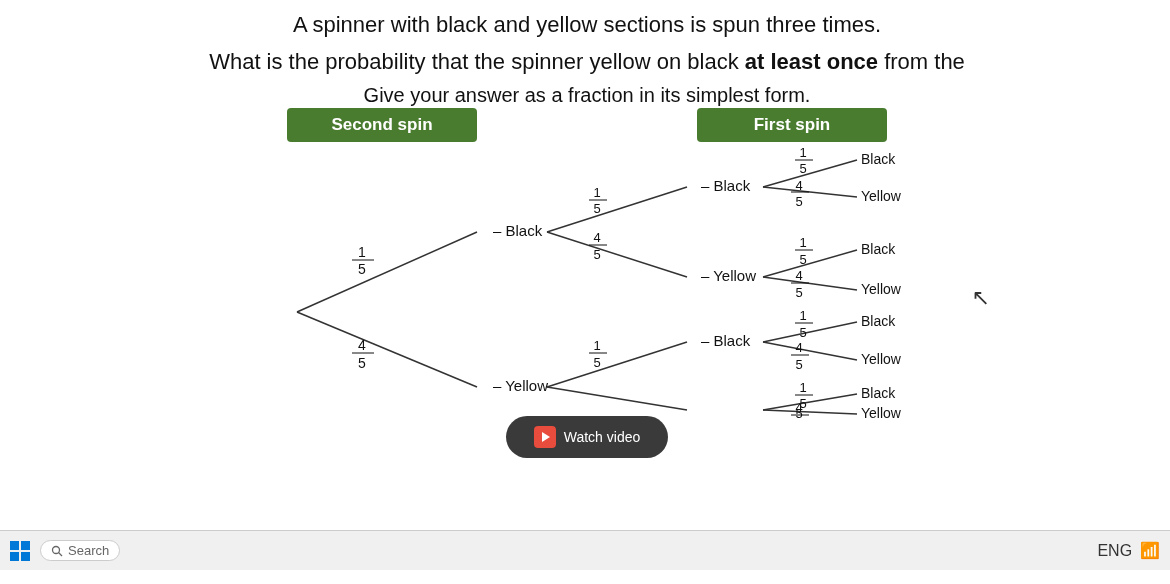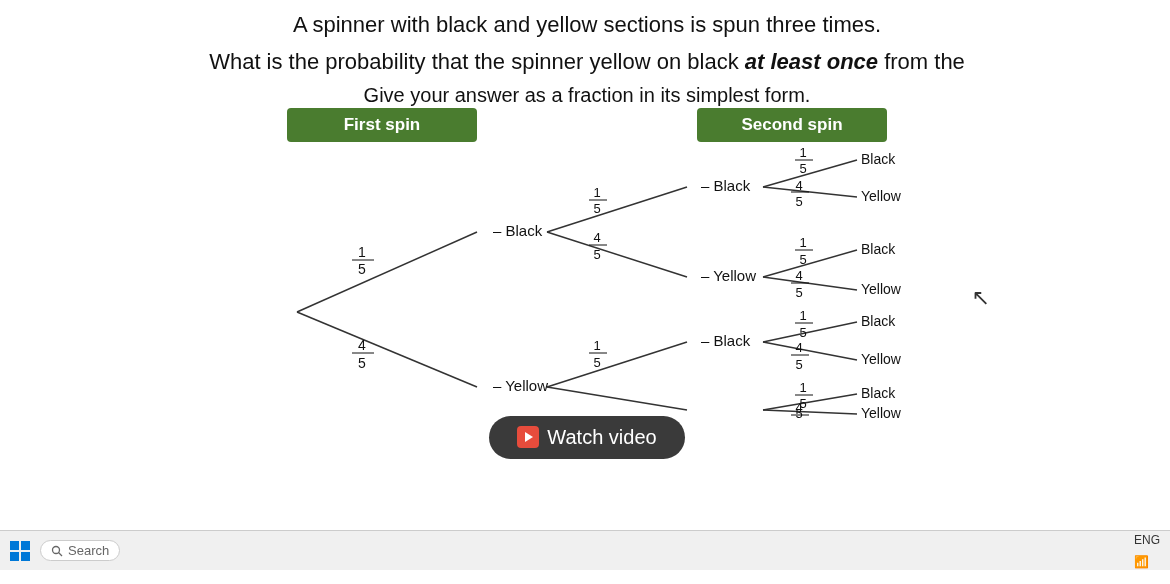--- a/index.html
+++ b/index.html
@@ -58,21 +58,21 @@
     
     .watch-video-btn {
       display: inline-flex;
       align-items: center;
       gap: 8px;
       background: #3a3a3a;
       color: white;
       border: none;
       border-radius: 24px;
       padding: 10px 28px;
-      font-size: 20px;
+      font-size: 14px;
       cursor: pointer;
       margin-top: 4px;
     }
 
     .watch-video-btn .play-icon {
       width: 22px;
       height: 22px;
       background: #e74c3c;
       border-radius: 4px;
       display: inline-flex;
@@ -124,52 +124,51 @@
       border-radius: 12px;
       padding: 2px 10px;
       gap: 5px;
       font-size: 13px;
       color: #666;
     }
 
     .taskbar-right {
       margin-left: auto;
       display: flex;
-      align-items: flex-start;
+      align-items: flex-end;
       gap: 8px;
-      font-size: 12px;
+      font-size: 16px;
       color: #333;
-      flex-direction: column;
     }
 
     .cursor-pointer {
       position: absolute;
       right: 180px;
       top: 285px;
       font-size: 22px;
       color: #333;
     }
   </style>
 </head>
 <body>
 
 <div class="main-content">
   <p class="question-text">
     <span>A spinner with black and yellow sections is spun three times.</span>
   </p>
   <p class="question-text">
-    <span>What is the probability that the spinner yellow on black </span><span style="font-weight:bold;font-style:italic;text-align:right;">at least once</span><span> from the</span>
+    <span>What is the probability that the spinner yellow on black </span><span style="font-weight:bold;text-align:right;">at least once</span><span> from the</span>
   </p>
   <p class="sub-text">
     <span>Give your answer as a fraction in its simplest form.</span>
   </p>
 
   <div class="spin-headers">
+    <div class="spin-header">Second spin</div>
     <div class="spin-header">First spin</div>
-    <div class="spin-header">Second spin</div>
   </div>
 
   <svg class="tree-svg" width="820" height="280" viewBox="0 0 820 280">
 
     <line x1="120" y1="170" x2="300" y2="90" stroke="#333" stroke-width="1.5"></line>
 
     <line x1="120" y1="170" x2="300" y2="245" stroke="#333" stroke-width="1.5"></line>
 
     <text x="185" y="115" font-size="14" text-anchor="middle" fill="#111">1</text>
     <line x1="175" y1="118" x2="197" y2="118" stroke="#111" stroke-width="1"></line>

